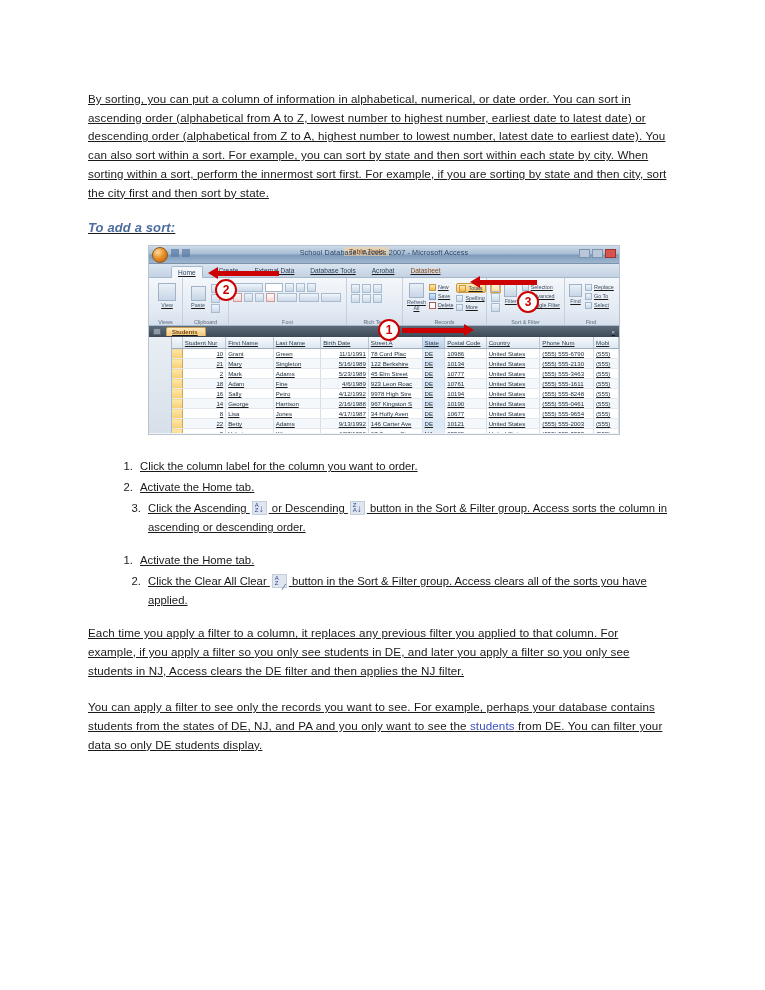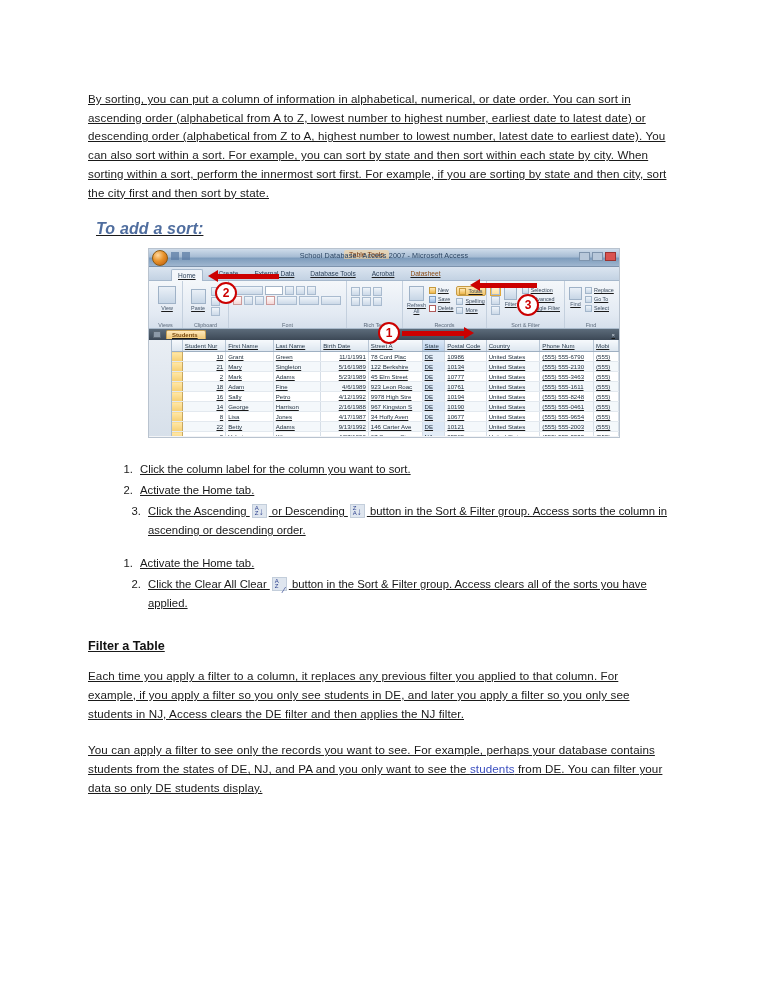--- a/index.html
+++ b/index.html
@@ -30,25 +30,25 @@
     text-decoration: underline;
   }
   p.body-text {
     font-size: 11.6px;
     line-height: 18.7px;
     margin: 0 0 18px 0;
     color: #1a1a1a;
     letter-spacing: 0.01em;
   }
   .sub-head {
-    font-size: 16px;
+    font-size: 13px;
     font-style: italic;
     font-weight: bold;
     color: #4f6d9e;
-    margin: 0 0 10px 8px;
+    margin: 0 0 10px 0;
     letter-spacing: .01em;
   }
   h2.section-head {
     font-size: 12.6px;
     font-weight: bold;
     color: #111;
     margin: 0 0 14px 0;
   }
   a.inline-link {
     color: #3b4fbf;
@@ -755,31 +755,30 @@
 
       <div class="anno-arrow right" style="left:253px; top:84px; width:63px;">
         <div class="shaft" style="width:63px"></div>
         <div class="head"></div>
       </div>
       <div class="anno-circle" style="left:229px; top:73px;">1</div>
 
     </div>
 
     <ol class="steps">
-      <li>Click the column label for the column you want to sort.</li>
+      <li>Click the column label for the column you want to order.</li>
       <li>Activate the Home tab.</li>
       <li class="tall"><span>Click the Ascending </span><span class="btn-icon"><span class="l1">A</span><span class="l2">Z</span><span class="ar">↓</span></span><span> or Descending </span><span class="btn-icon"><span class="l1">Z</span><span class="l2">A</span><span class="ar">↓</span></span><span> button in the Sort &amp; Filter group. Access sorts the column in ascending or descending order.</span></li>
     </ol>
 
 
     <ol class="steps">
       <li>Activate the Home tab.</li>
       <li class="tall"><span>Click the Clear All Clear </span><span class="btn-icon"><span class="l1">A</span><span class="l2">Z</span><span class="slash">⁄</span></span><span> button in the Sort &amp; Filter group. Access clears all of the sorts you have applied.</span></li>
     </ol>
 
-    <h2 class="section-head" style="margin-top:26px">Filter a Table</h2>
 
     <p class="body-text">Each time you apply a filter to a column, it replaces any previous filter you applied to that column. For example, if you apply a filter so you only see students in DE, and later you apply a filter so you only see students in NJ, Access clears the DE filter and then applies the NJ filter.</p>
 
     <p class="body-text"><span>You can apply a filter to see only the records you want to see. For example, perhaps your database contains students from the states of DE, NJ, and PA and you only want to see the </span><a class="inline-link" href="#">students</a><span> from DE. You can filter your data so only DE students display.</span></p>
 
   </div>
 </div>
 
 </body></html>

